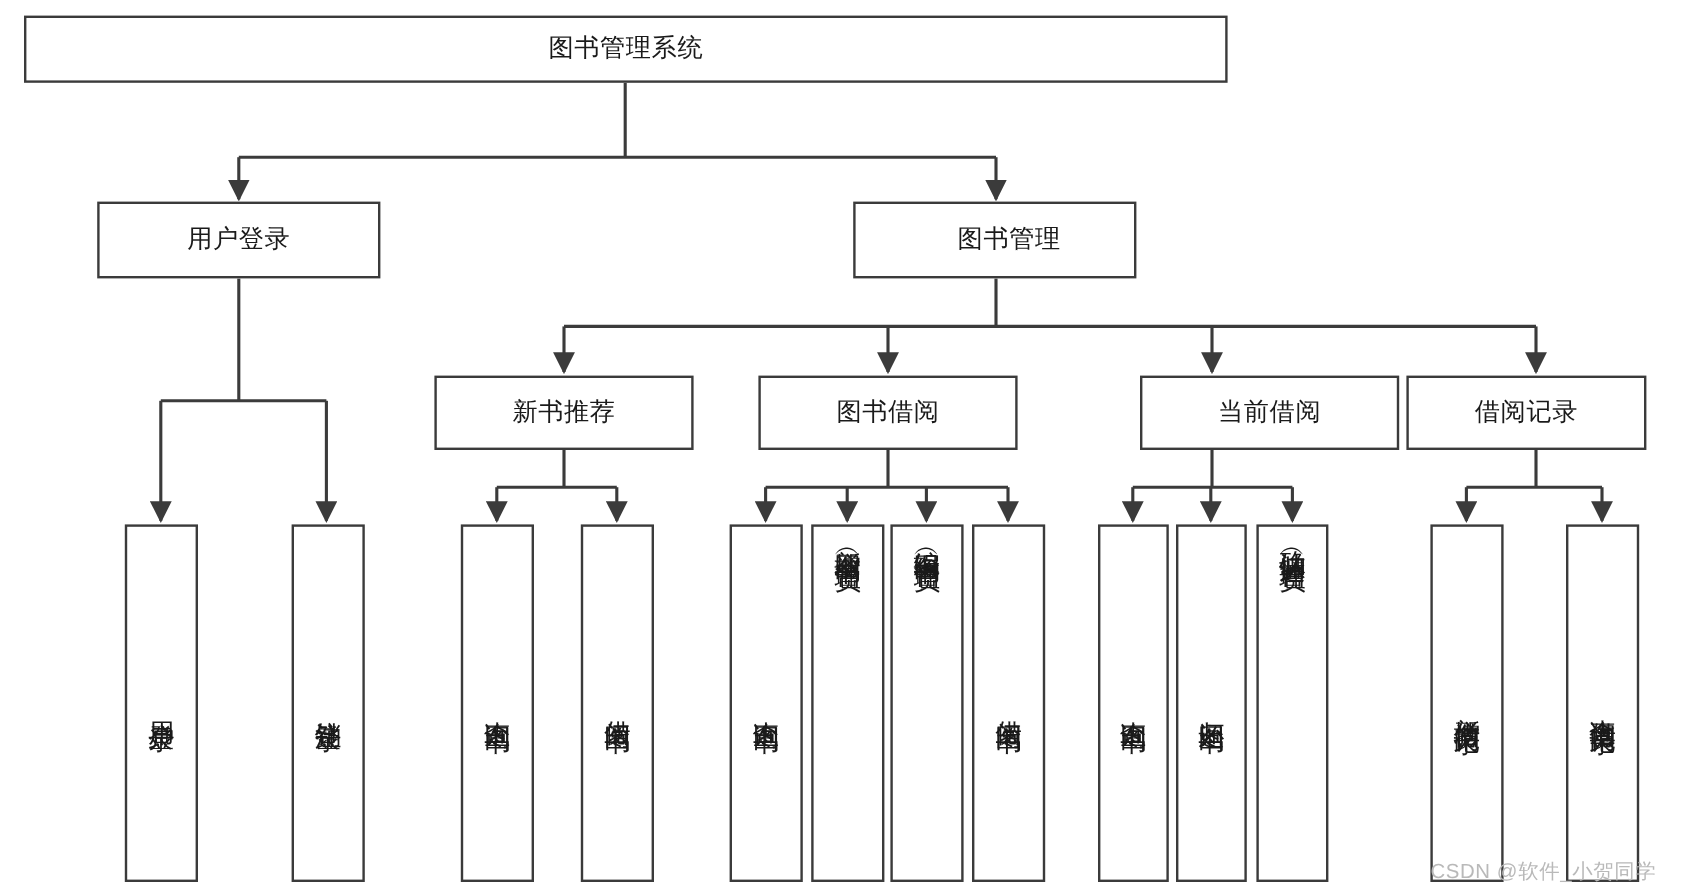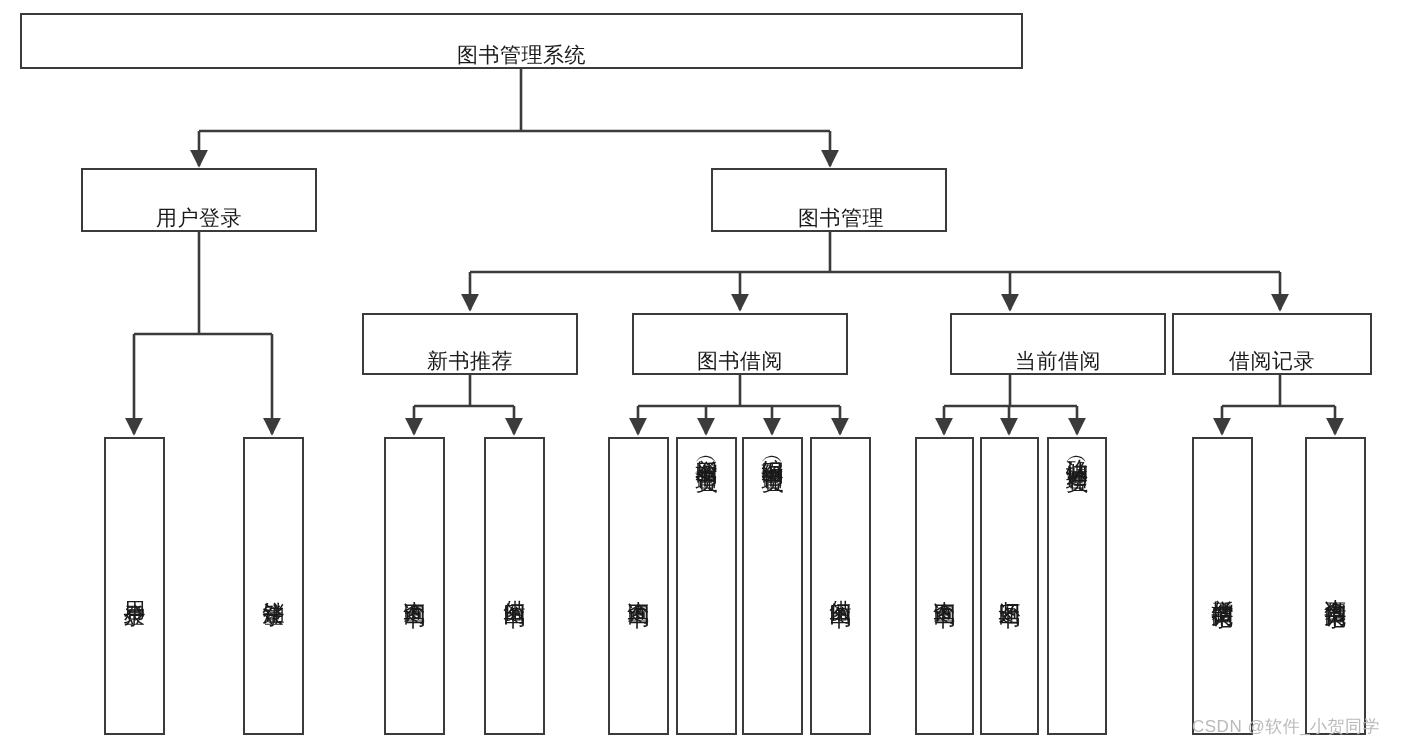--- a/index.html
+++ b/index.html
@@ -25,21 +25,21 @@
     left: 0;
     width: 1405px;
     height: 747px;
   }
   .node-box {
     position: absolute;
     box-sizing: border-box;
     background: #ffffff;
     border: 2px solid #3b3b3b;
     display: flex;
-    align-items: flex-end;
+    align-items: center;
     justify-content: center;
     overflow: hidden;
   }
   .node-label {
     color: #1a1a1a;
     font-size: 21px;
     line-height: 1.12;
     letter-spacing: 0.5px;
     white-space: nowrap;
     text-align: center;

